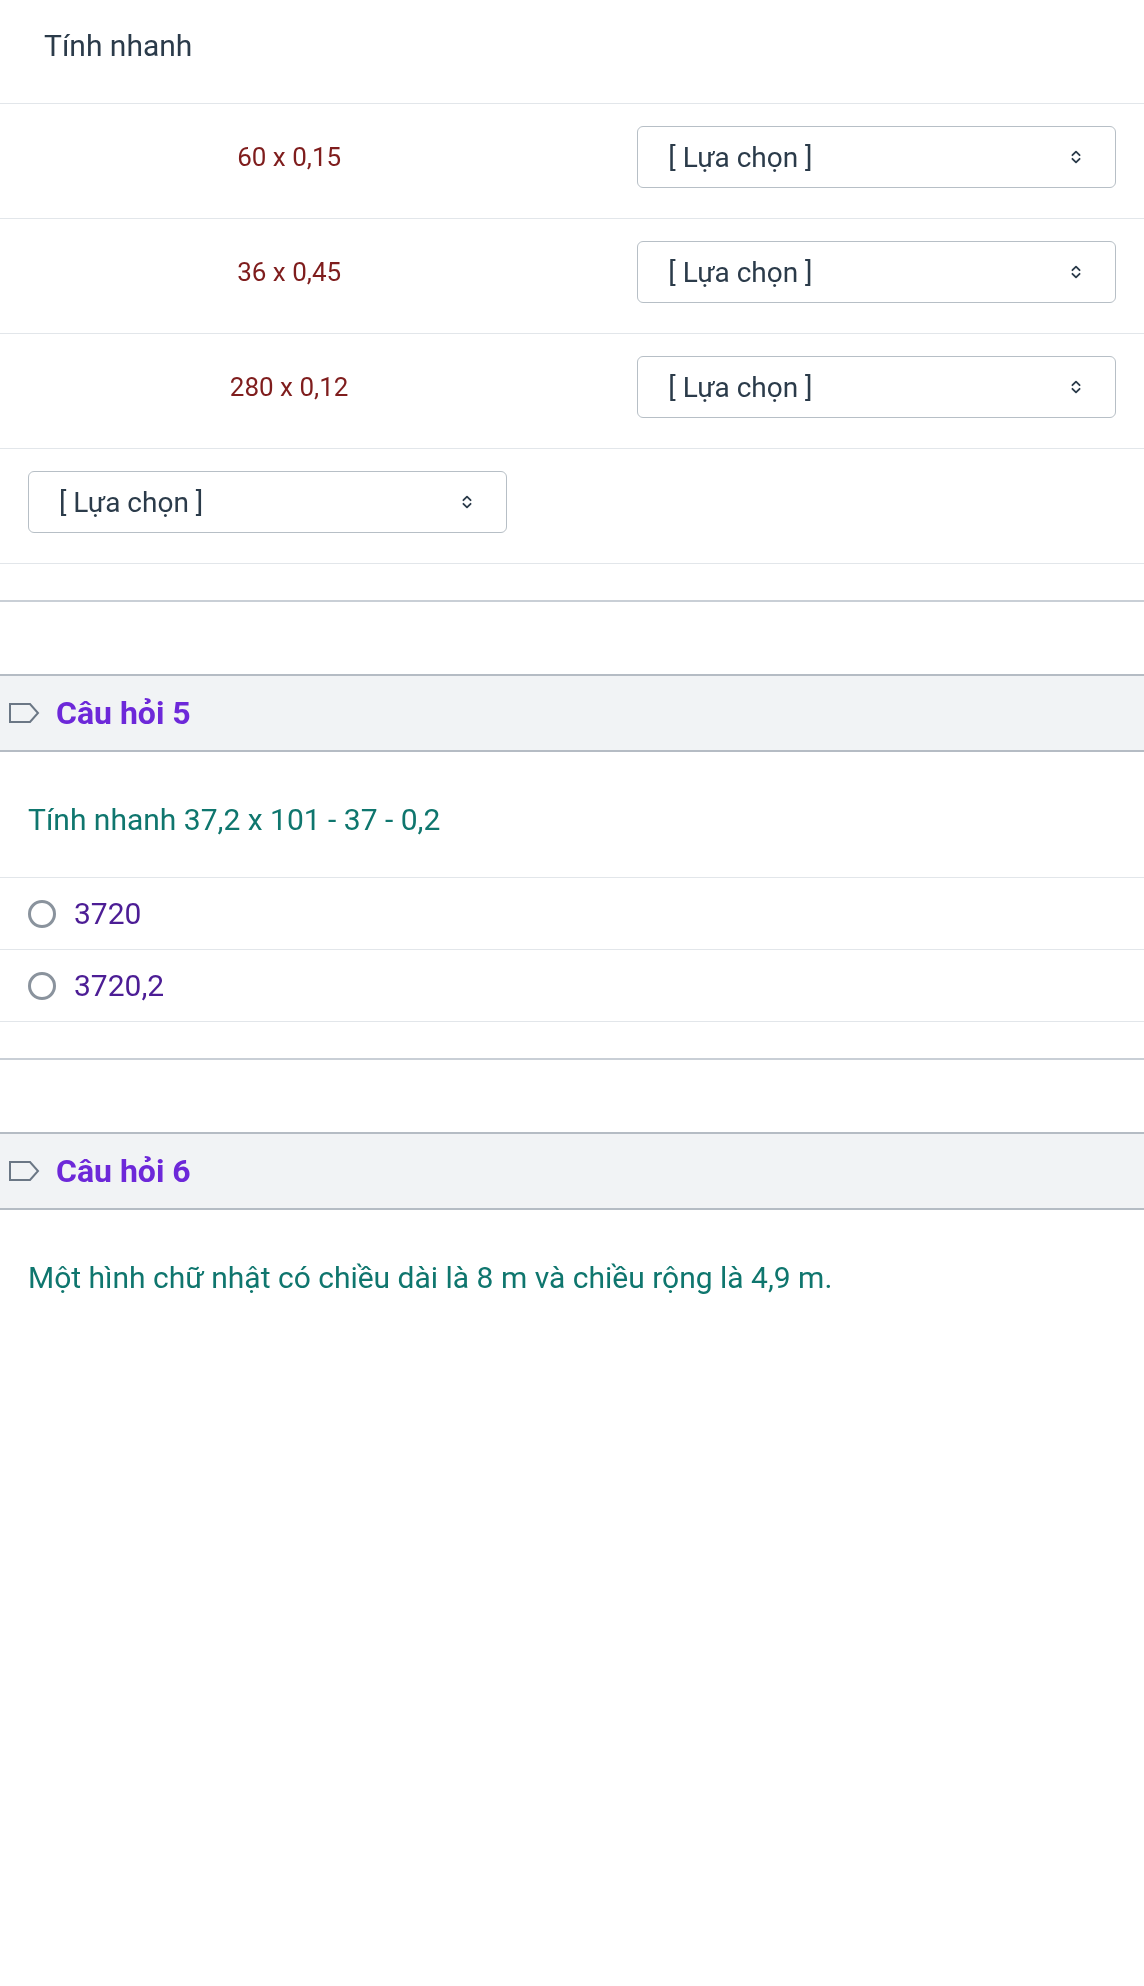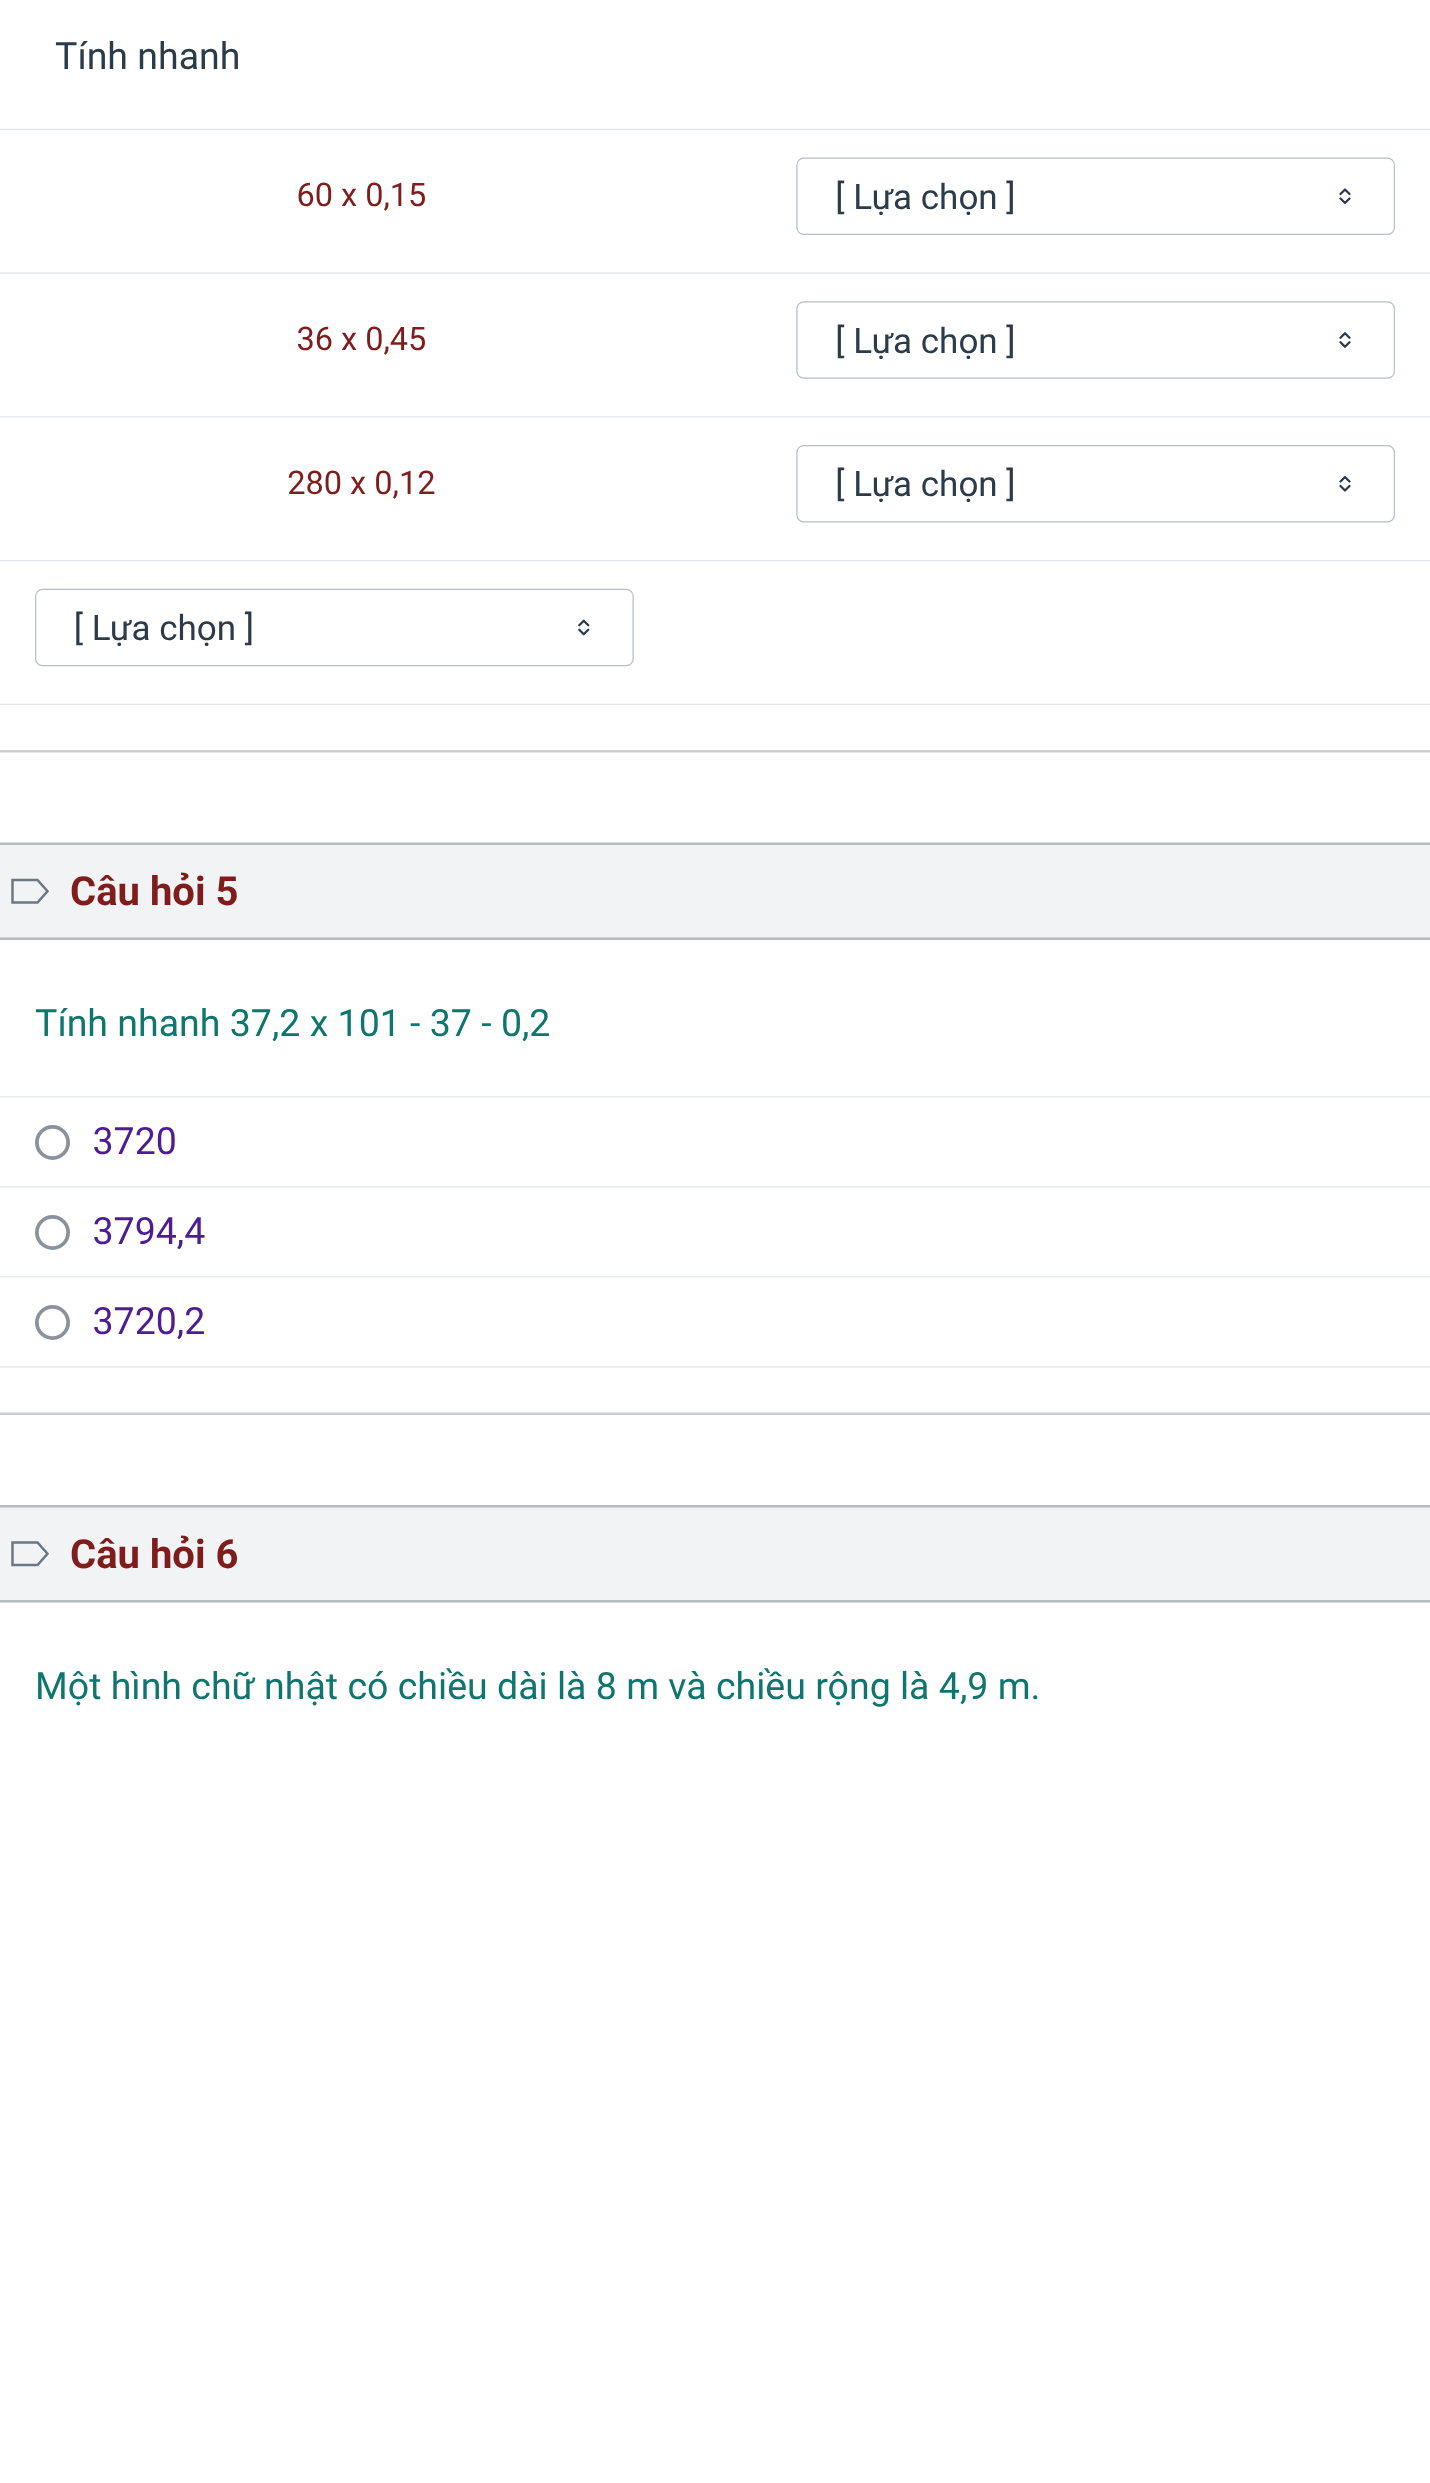--- a/index.html
+++ b/index.html
@@ -75,21 +75,21 @@
     gap: 14px;
   }
   .tag-icon {
     display: inline-flex;
     align-items: center;
   }
   .tag-icon svg { width: 34px; height: 30px; stroke: #6b7785; fill: none; stroke-width: 2; }
   .question-title {
     font-size: 32px;
     font-weight: 700;
-    color: #7f1d1d;
+    color: #6d28d9;
   }
   .question-body {
     padding: 50px 28px 40px 28px;
     font-size: 30px;
     color: #0f766e;
   }
   .options {
     border-top: 1px solid #e2e6ea;
   }
   .option-row {
@@ -189,24 +189,20 @@
 
 <div class="question-body">Tính nhanh 37,2 x 101 - 37 - 0,2</div>
 
 <div class="options">
   <div class="option-row">
     <span class="radio"></span>
     <span class="option-text">3720</span>
   </div>
   <div class="option-row">
     <span class="radio"></span>
-    <span class="option-text">3794,4</span>
-  </div>
-  <div class="option-row">
-    <span class="radio"></span>
     <span class="option-text">3720,2</span>
   </div>
 </div>
 
 <div class="big-gap"></div>
 <div class="divider-strong"></div>
 <div class="spacer-mid"></div>
 
 <div class="question-header">
   <span class="tag-icon">

